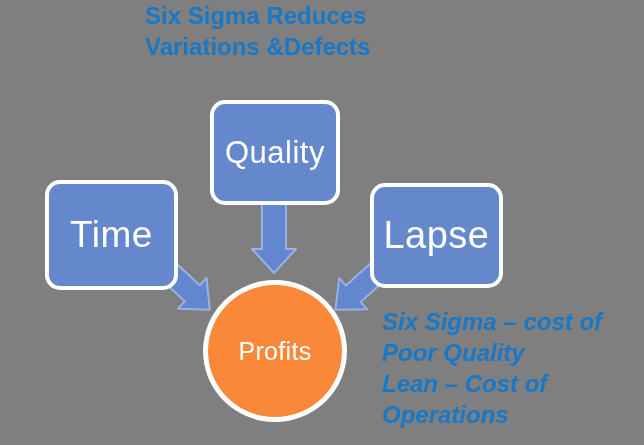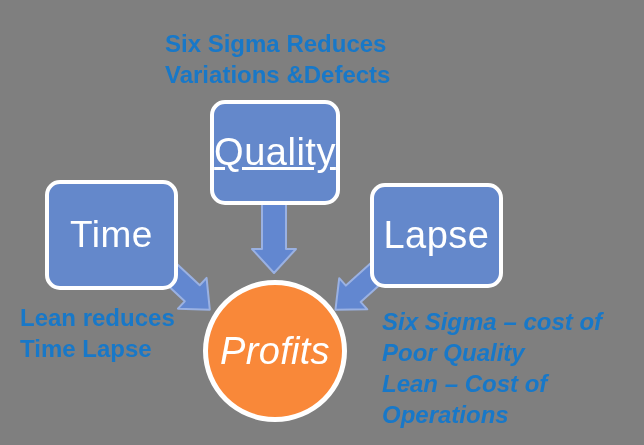--- a/index.html
+++ b/index.html
@@ -29,39 +29,39 @@
     color: #FFFFFF;
   }
   .node-label {
     font-weight: 400;
     letter-spacing: 0.5px;
   }
   .node-time    { left: 45px;  top: 180px; width: 133px; height: 110px; }
   .node-quality { left: 210px; top: 100px; width: 130px; height: 105px; }
   .node-cost    { left: 370px; top: 183px; width: 133px; height: 105px; }
   .node-time .node-label    { font-size: 37px; }
-  .node-quality .node-label { font-size: 38px; text-decoration: underline; }
+  .node-quality .node-label { font-size: 31px; }
   .node-cost .node-label    { font-size: 38px; }
   .node-profits {
     left: 203px; top: 280px;
     width: 144px; height: 142px;
     background: #F98839;
     border: 5px solid #FFFFFF;
     border-radius: 50%;
   }
-  .node-profits .node-label { font-size: 38px; letter-spacing: 0.3px; font-style: italic; }
+  .node-profits .node-label { font-size: 25px; letter-spacing: 0.3px; }
   .note {
     position: absolute;
     color: #1878C8;
     font-weight: 700;
     font-size: 24px;
     line-height: 31px;
     white-space: pre-line;
   }
-  .note-top   { left: 145px; top: 28px; margin-left: 20px;  }
+  .note-top   { left: 145px; top: 0;  }
   .note-left  { left: 20px;  top: 302px; }
   .note-right { left: 382px; top: 306px; font-style: italic; }
 </style>
 </head>
 <body>
 
 <div class="canvas">
 
   <svg class="arrow-layer" viewBox="0 0 644 445" xmlns="http://www.w3.org/2000/svg">
 
@@ -88,21 +88,19 @@
   </div>
 
   <div class="node node-cost">
     <span class="node-label">Lapse</span>
   </div>
 
   <div class="node node-profits">
     <span class="node-label">Profits</span>
   </div>
 
-  <div class="note note-left">Lean reduces
-Time Lapse</div>
 
   <div class="note note-right">Six Sigma – cost of
 Poor Quality
 Lean – Cost of
 Operations</div>
 
 </div>
 
 </body></html>

